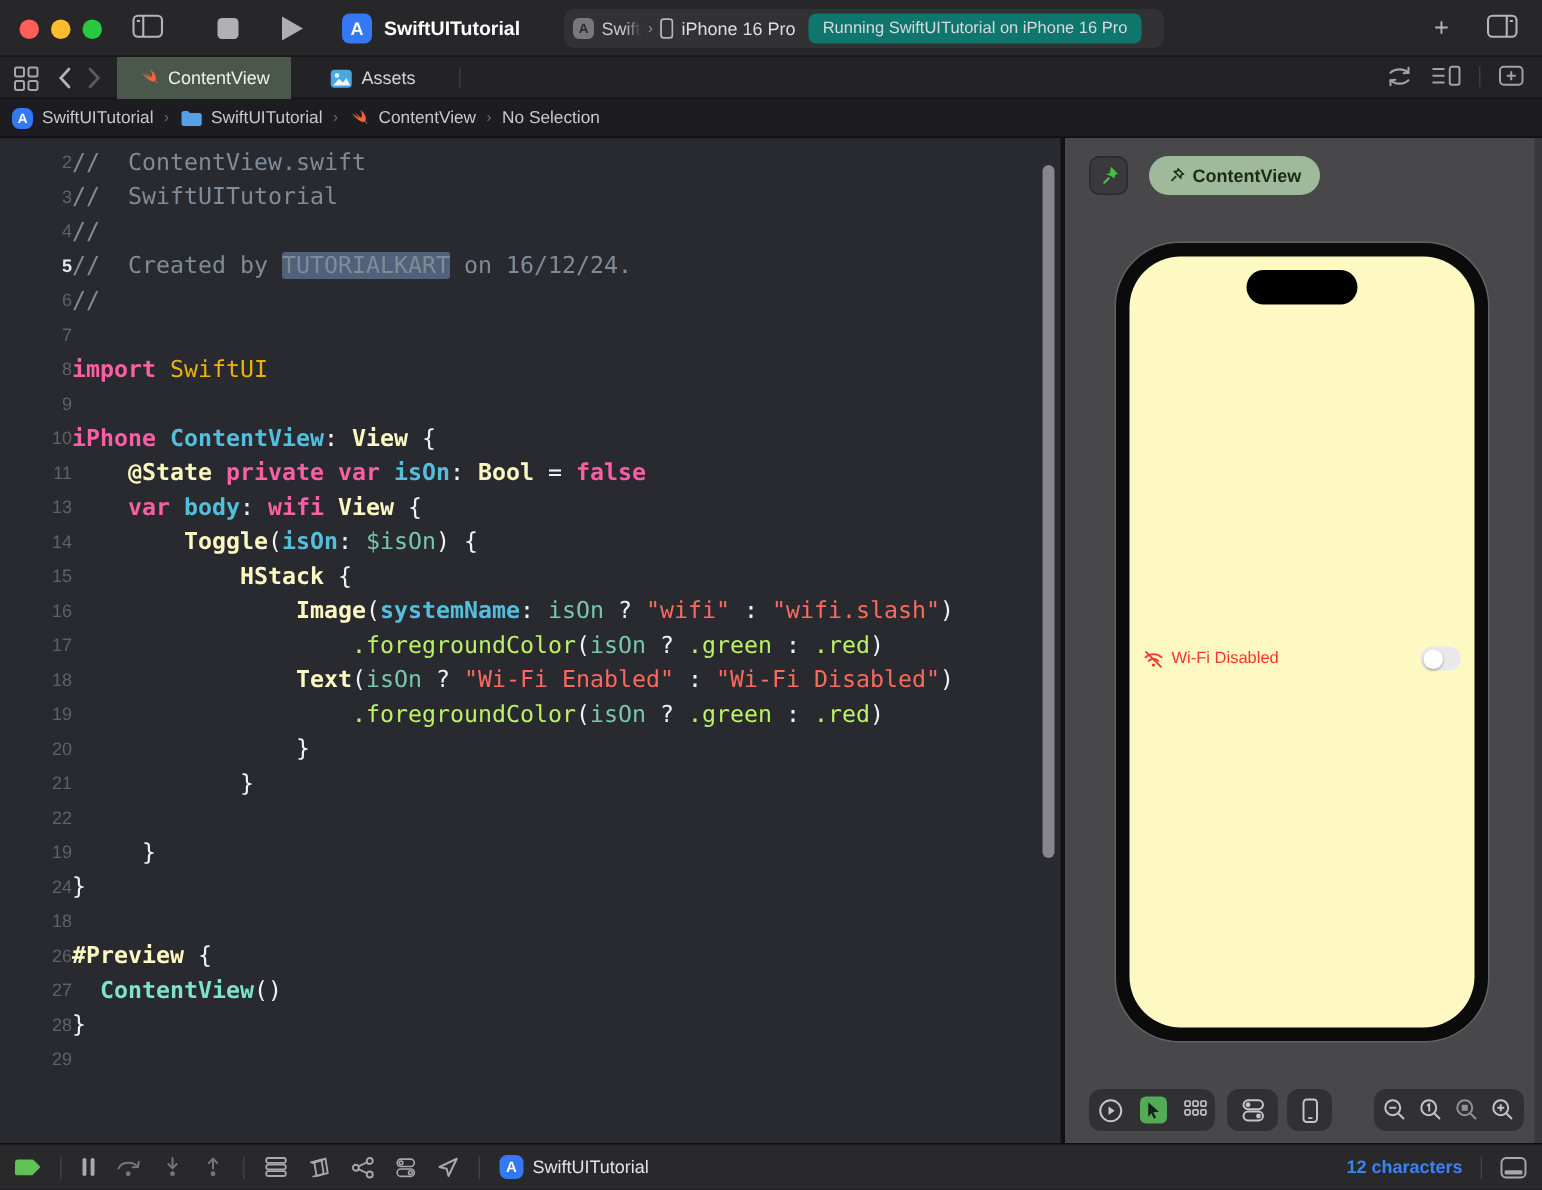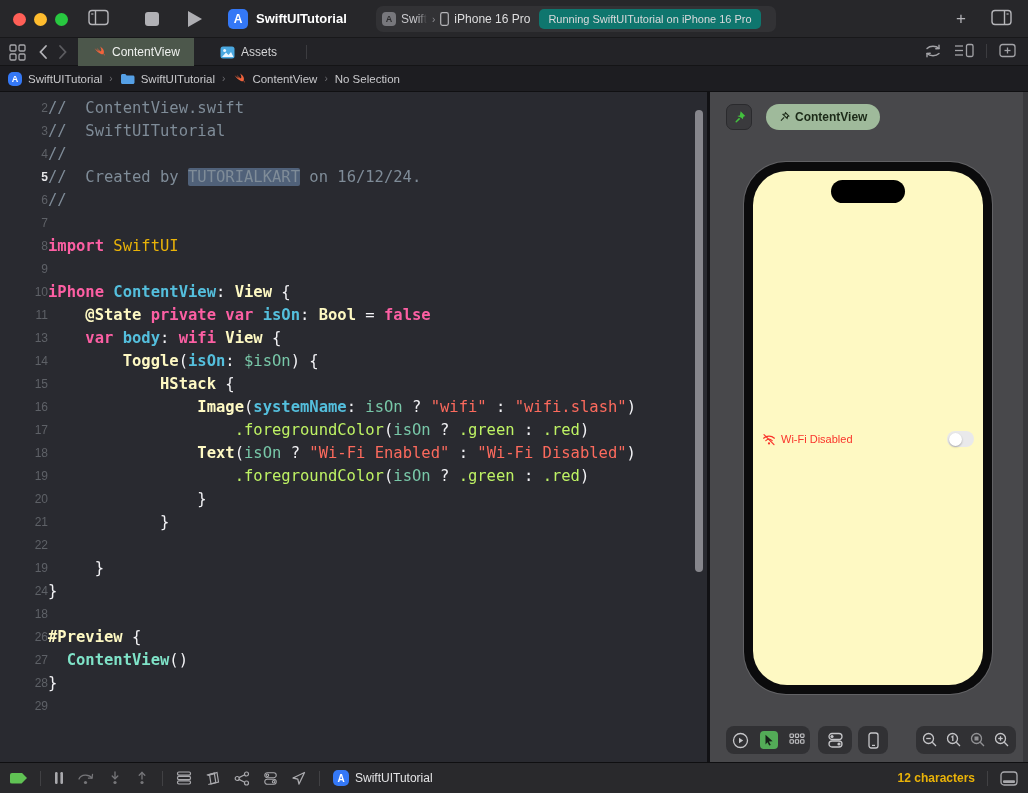--- a/index.html
+++ b/index.html
@@ -93,21 +93,21 @@
   .pv-g4 { left:206px; width:100px; gap:8px; }
   .cursor-chip { width:18px; height:18px; border-radius:4px; background:#53ab57; display:flex; align-items:center; justify-content:center; }
 
   
   .debugbar { position:absolute; left:0; top:762px; width:1028px; height:31px; background:#29292c; border-top:1px solid #0f0f11; display:flex; align-items:center; padding:0 10px; gap:13px; color:#a9a9ad; }
   .db-sep { width:1px; height:15px; background:#414144; }
   .bp-toggle { width:17px; height:11px; background:#60c254; clip-path:polygon(0 0,68% 0,100% 50%,68% 100%,0 100%); border-radius:2px; }
   .db-app { display:flex; align-items:center; gap:6px; font-size:12px; color:#e4e4e6; }
   .db-appicon { width:16px; height:16px; font-size:10px; }
   .db-right { margin-left:auto; display:flex; align-items:center; gap:12px; }
-  .char-count { font-size:12px; font-weight:700; color:#eab308; }
+  .char-count { font-size:12px; font-weight:700; color:#3b82f6; }
 </style>
 </head>
 <body>
 
 <div class="window">
 
   <div class="titlebar">
     <div class="traffic tl-red"></div>
     <div class="traffic tl-yellow"></div>
     <div class="traffic tl-green"></div>

